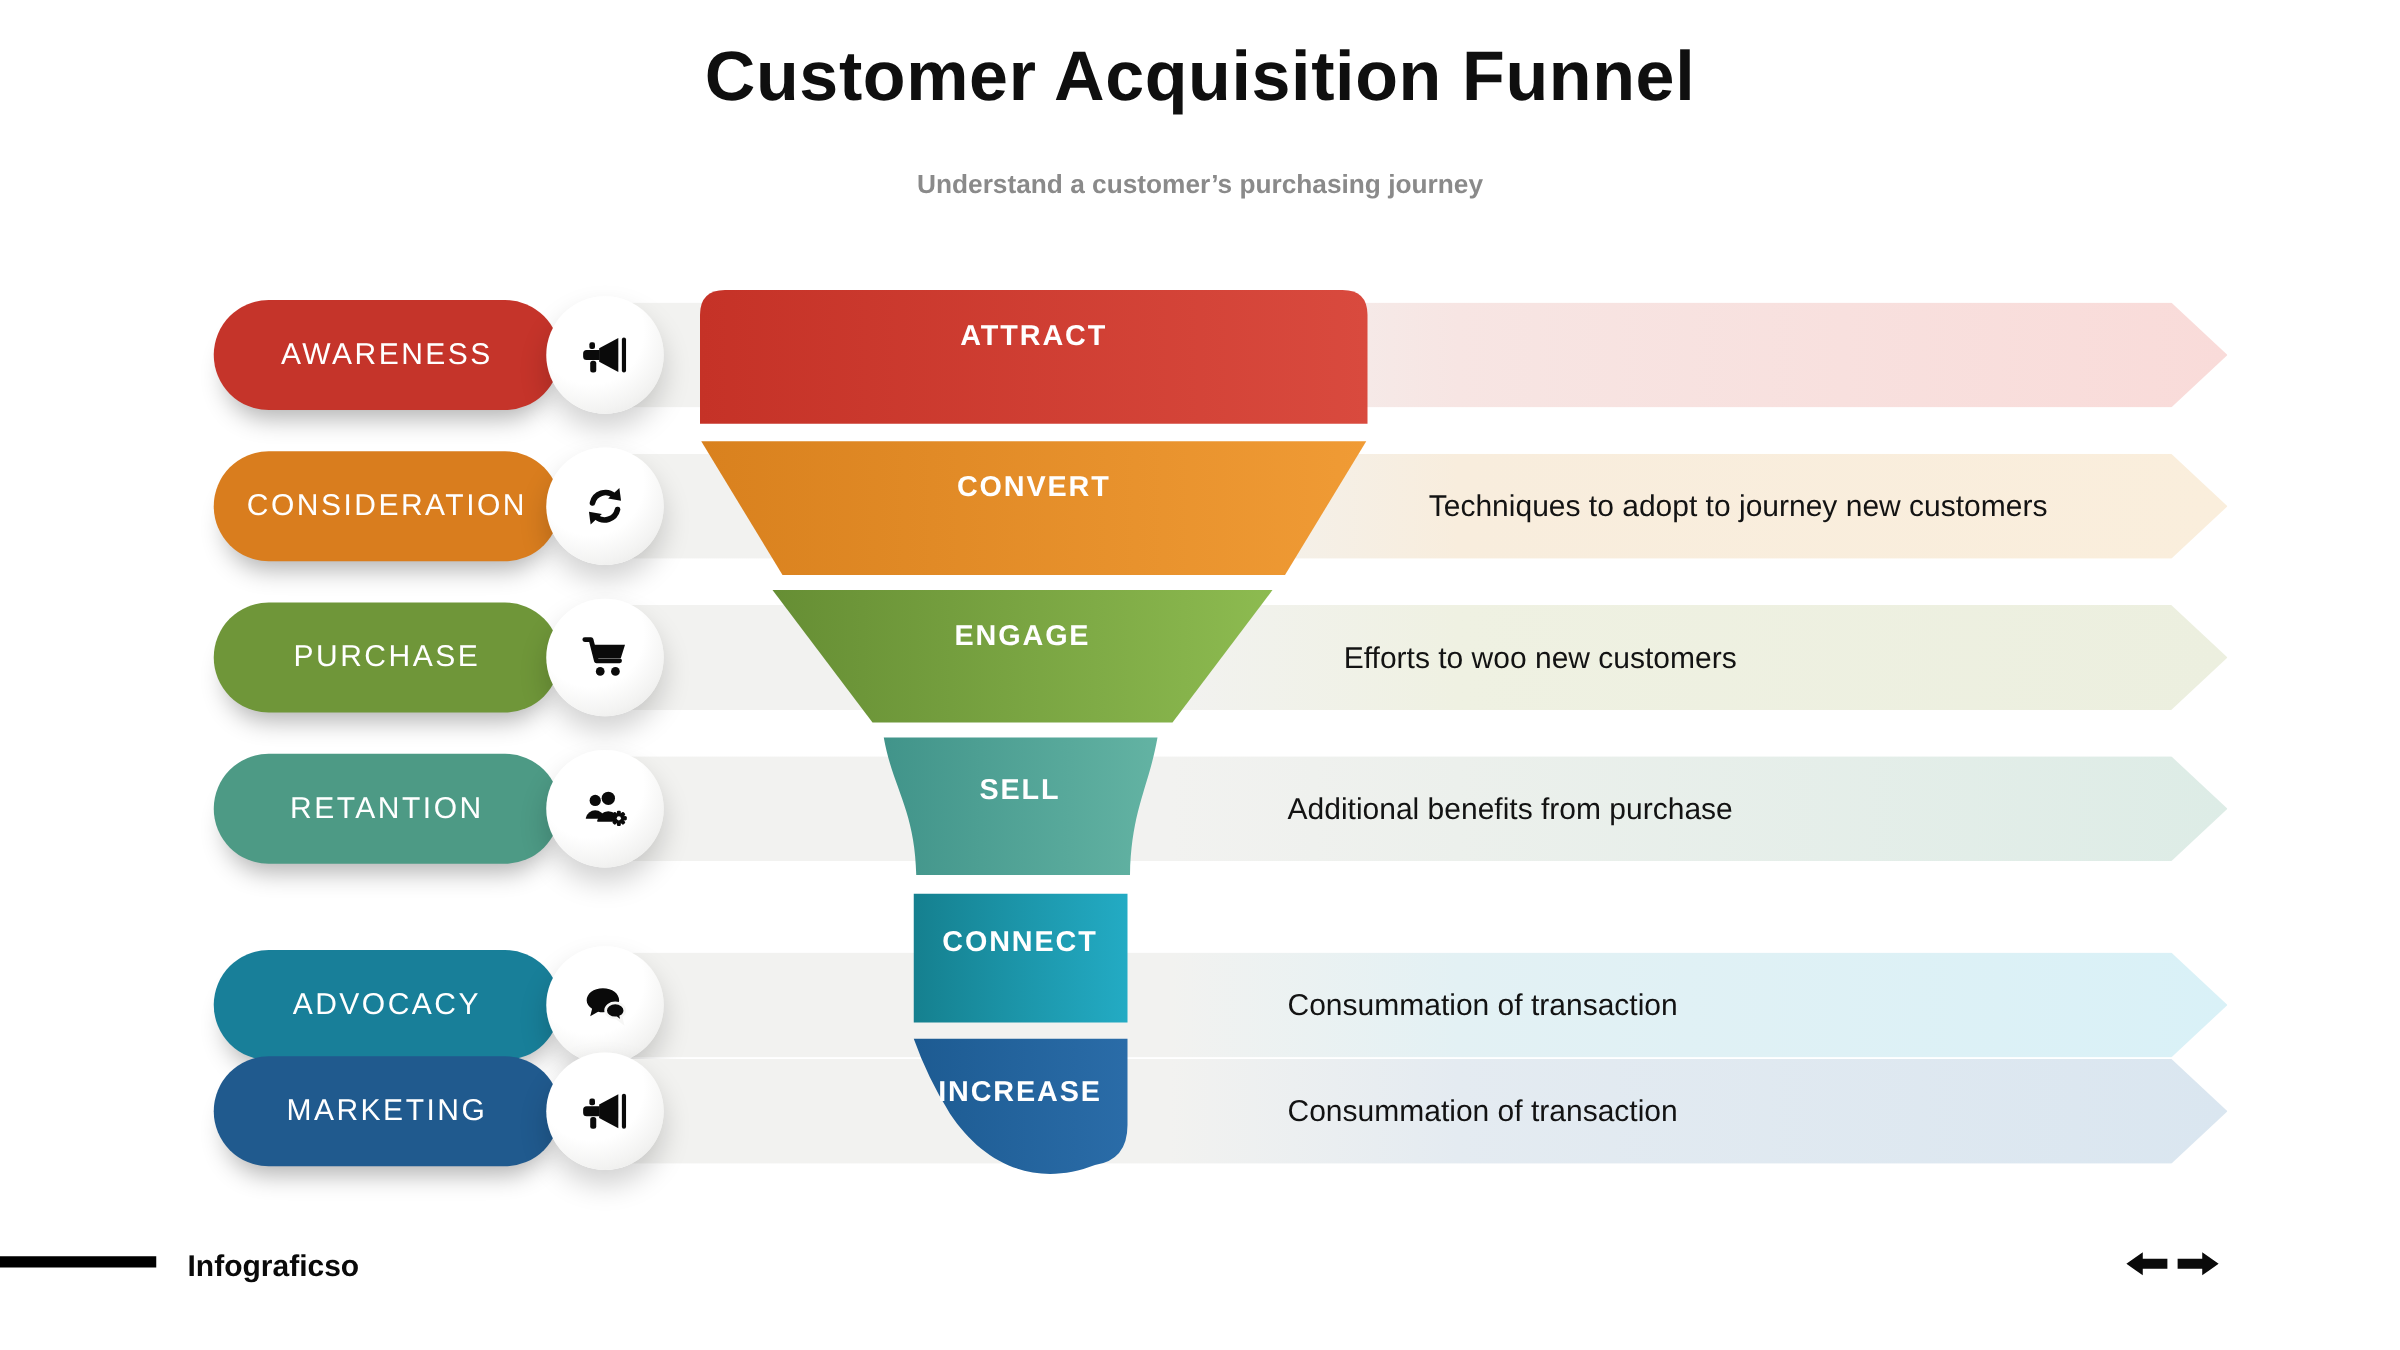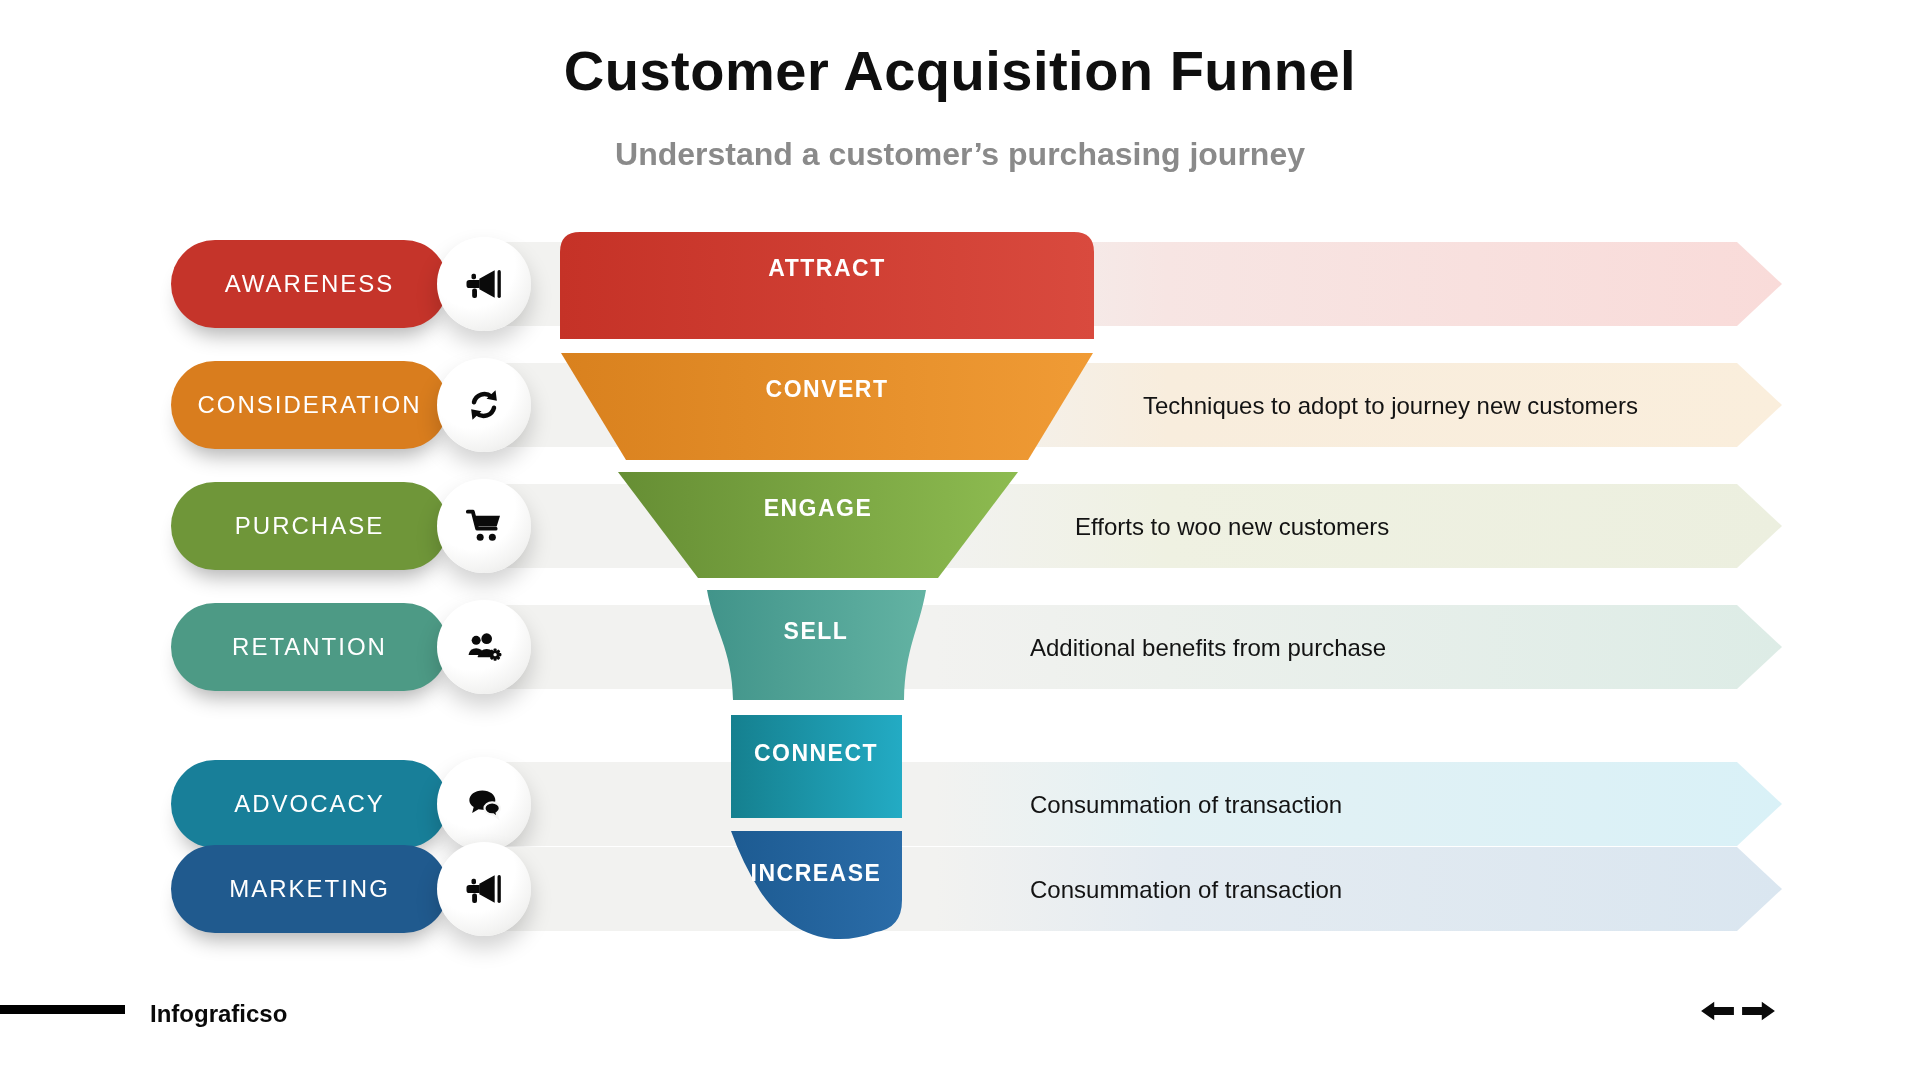--- a/index.html
+++ b/index.html
@@ -1,21 +1,21 @@
 <!DOCTYPE html>
 <html><head>
 <meta charset="utf-8">
 <style>
   html,body{margin:0;padding:0;background:#fff;}
   .slide{position:relative;width:1920px;height:1080px;background:#ffffff;overflow:hidden;
          font-family:"Liberation Sans",sans-serif;}
-  .title{position:absolute;top:38px;left:0;width:1920px;text-align:center;
+  .title{position:absolute;top:28px;left:0;width:1920px;text-align:center;
          font-size:56px;font-weight:bold;letter-spacing:.5px;color:#0f0f0f;}
   .subtitle{position:absolute;top:136px;left:0;width:1920px;text-align:center;
-         font-size:32px;font-weight:bold;color:#8a8a8a;}
+         font-size:21px;font-weight:bold;color:#8a8a8a;}
   .row{position:absolute;left:0;width:1645px;height:121px;}
   .band{position:absolute;left:500px;top:18px;width:1282px;height:84px;
         clip-path:polygon(0 0,1237px 0,100% 50%,1237px 100%,0 100%);
         background:linear-gradient(90deg,#f2f2f0 0%,#f2f2f0 34%,var(--t1) 52%,var(--t2) 100%);}
   .pill{position:absolute;left:171px;top:16px;width:277px;height:88px;border-radius:44px;
         background:var(--pill);color:#fff;display:flex;align-items:center;justify-content:center;
         font-size:24px;letter-spacing:2px;box-shadow:0 16px 20px -9px rgba(0,0,0,.30);}
   .icircle{position:absolute;left:437px;top:13px;width:94px;height:94px;border-radius:50%;
         background:radial-gradient(circle at 38% 30%,#ffffff 48%,#f3f3f2 72%,#e1e1df 100%);
         box-shadow:0 12px 22px rgba(0,0,0,.18);

